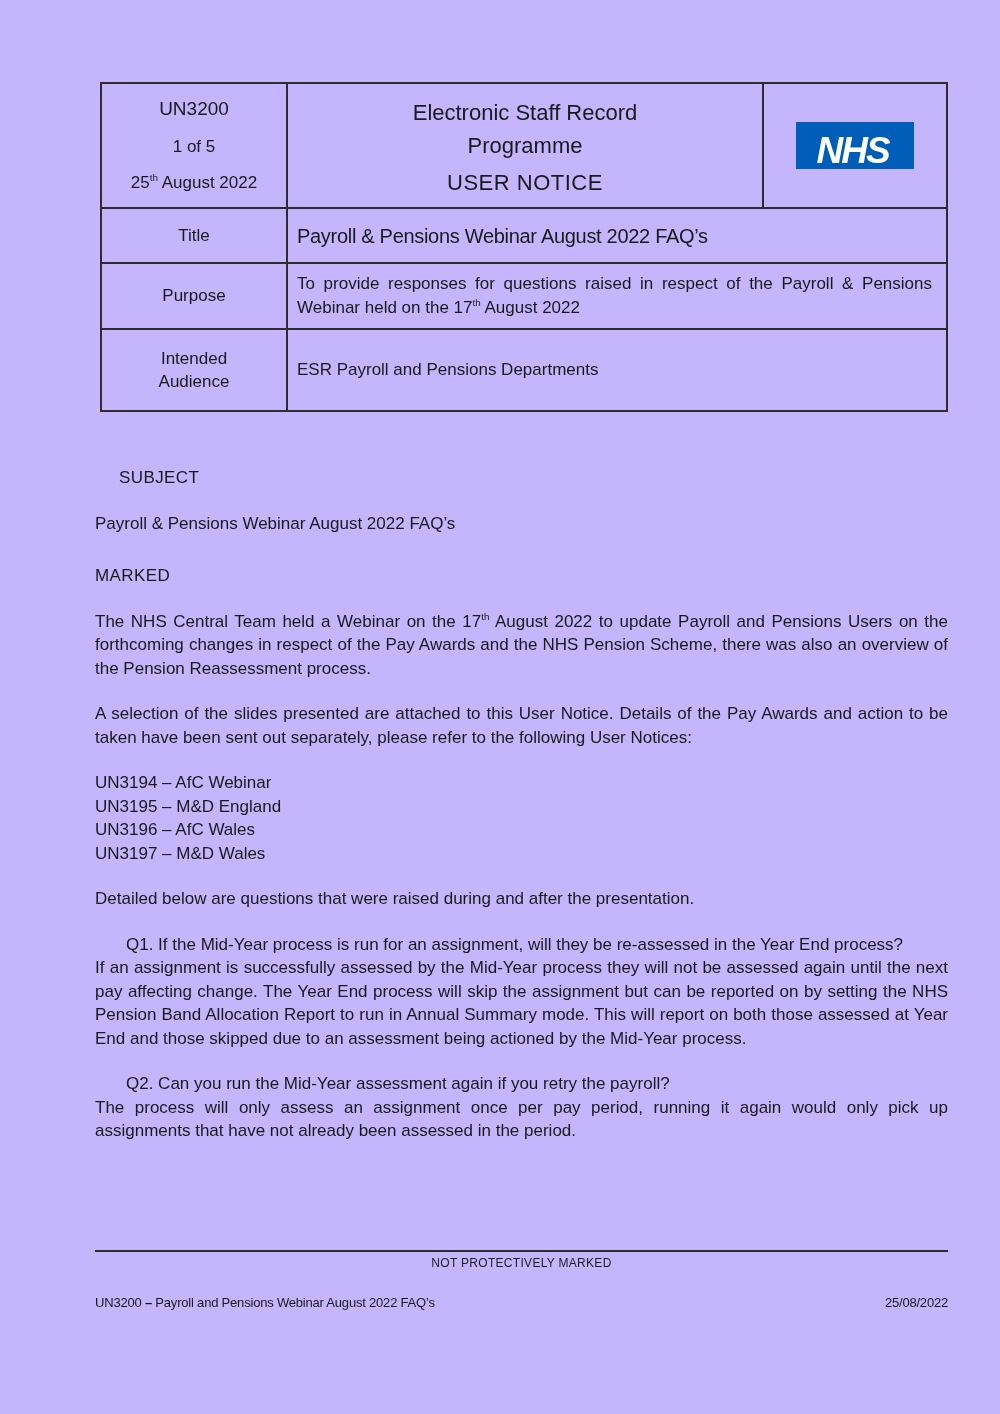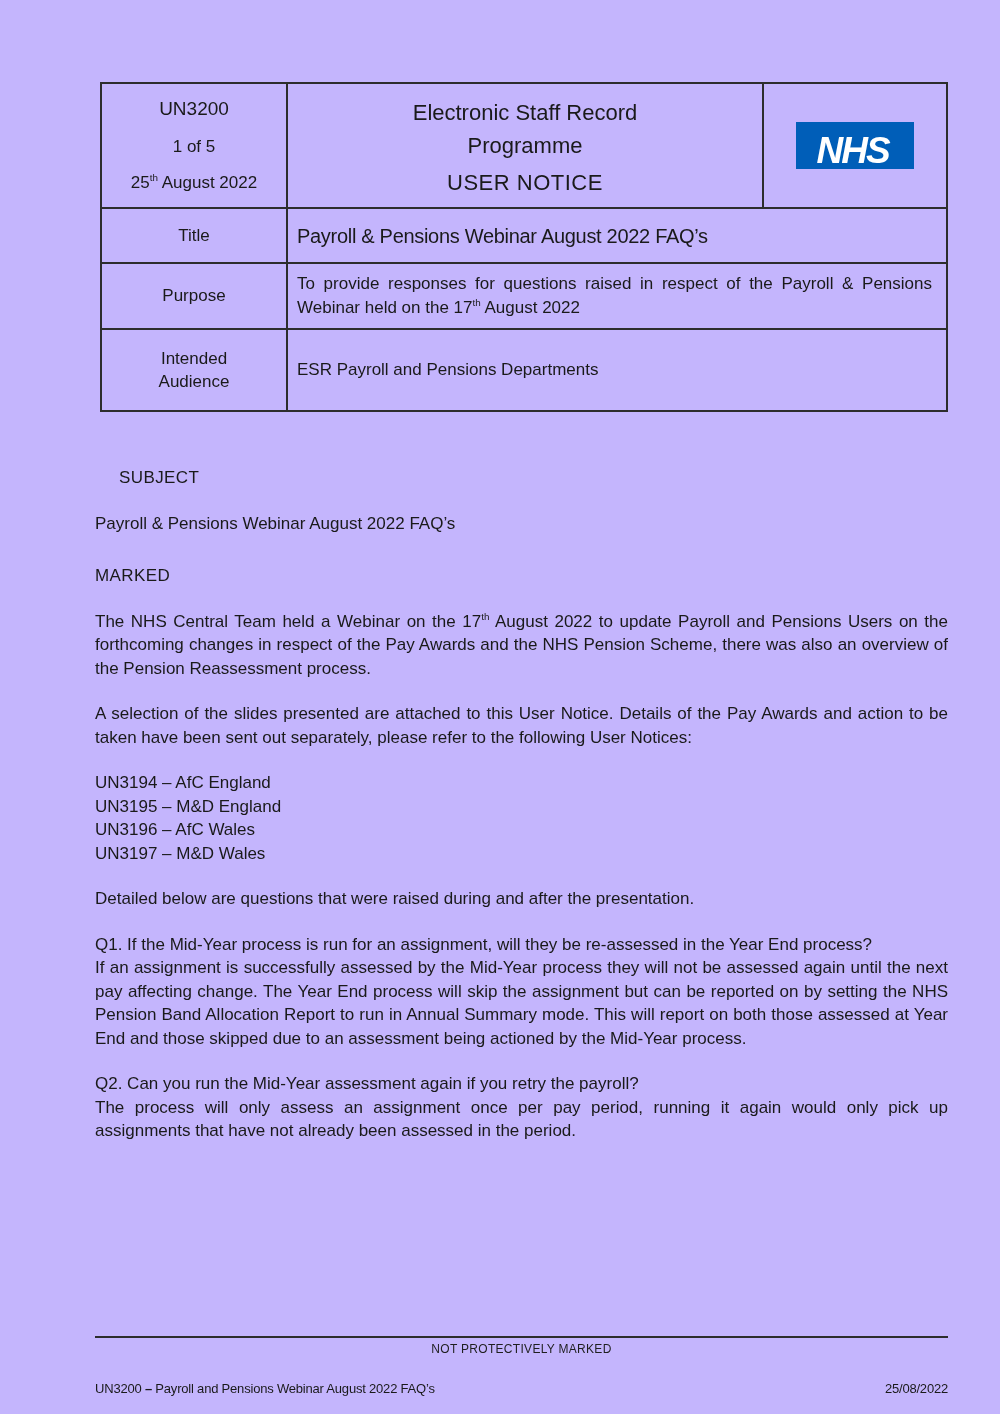--- a/index.html
+++ b/index.html
@@ -65,29 +65,29 @@
   .audience-row { height: 82px; }
 
   sup { font-size: 0.58em; vertical-align: super; line-height: 0; }
 
   
   .body-text { font-size: 17px; line-height: 23.5px; }
   .block { margin-top: 22px; }
   .subject-heading { margin-top: 54px; letter-spacing: 0.4px; margin-left: 24px; }
   .detail-heading { margin-top: 29px; letter-spacing: 0.4px; }
   .para { text-align: justify; }
-  .qa-question { text-align: justify; }
+  .qa-question { text-align: justify; margin-left: 31px; }
   .qa-answer { text-align: justify; margin-top: 0; }
   .notice-list div { line-height: 23.5px; }
 
   
   .footer {
     position: absolute;
     left: 95px; right: 52px;
-    top: 1336px;
+    top: 1250px;
   }
   .footer-rule { border-top: 2px solid #2d2d2d; }
   .footer-marking {
     text-align: center;
     font-size: 12px;
     letter-spacing: 0.3px;
     margin-top: 4px;
     color: #1f1f1f;
   }
   .footer-bottom {
@@ -142,21 +142,21 @@
     <div class="body-text">
       <div class="subject-heading">SUBJECT</div>
       <div class="block">Payroll &amp; Pensions Webinar August 2022 FAQ’s</div>
       <div class="detail-heading">MARKED</div>
 
       <div class="block para"><span>The NHS Central Team held a Webinar on the 17</span><sup>th</sup><span> August 2022 to update Payroll and Pensions Users on the forthcoming changes in respect of the Pay Awards and the NHS Pension Scheme, there was also an overview of the Pension Reassessment process.</span></div>
 
       <div class="block para">A selection of the slides presented are attached to this User Notice.  Details of the Pay Awards and action to be taken have been sent out separately, please refer to the following User Notices:</div>
 
       <div class="block notice-list">
-        <div>UN3194 – AfC England</div>
+        <div>UN3194 – AfC Webinar</div>
         <div>UN3195 – M&amp;D England</div>
         <div>UN3196 – AfC Wales</div>
         <div>UN3197 – M&amp;D Wales</div>
       </div>
 
       <div class="block para">Detailed below are questions that were raised during and after the presentation.</div>
 
 
       <div class="block qa-question">Q1. If the Mid-Year process is run for an assignment, will they be re-assessed in the Year End process?</div>
       <div class="qa-answer">If an assignment is successfully assessed by the Mid-Year process they will not be assessed again until the next pay affecting change.  The Year End process will skip the assignment but can be reported on by setting the NHS Pension Band Allocation Report to run in Annual Summary mode.  This will report on both those assessed at Year End and those skipped due to an assessment being actioned by the Mid-Year process.</div>

